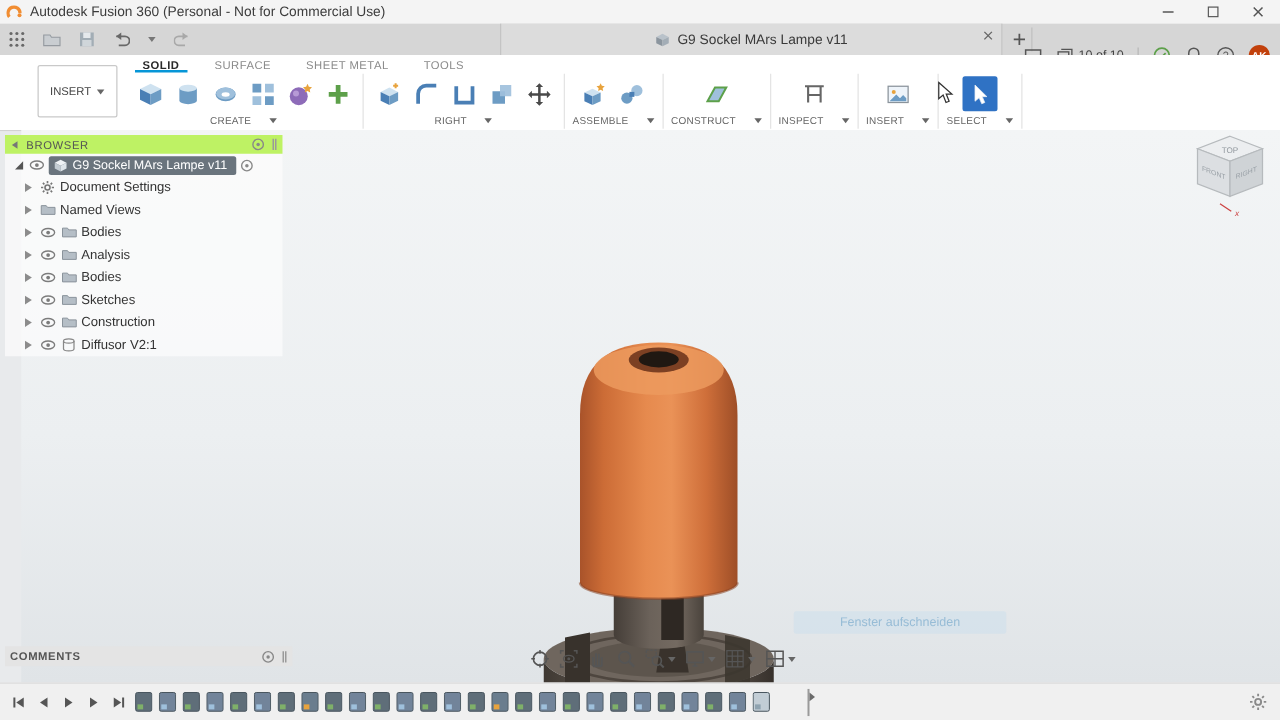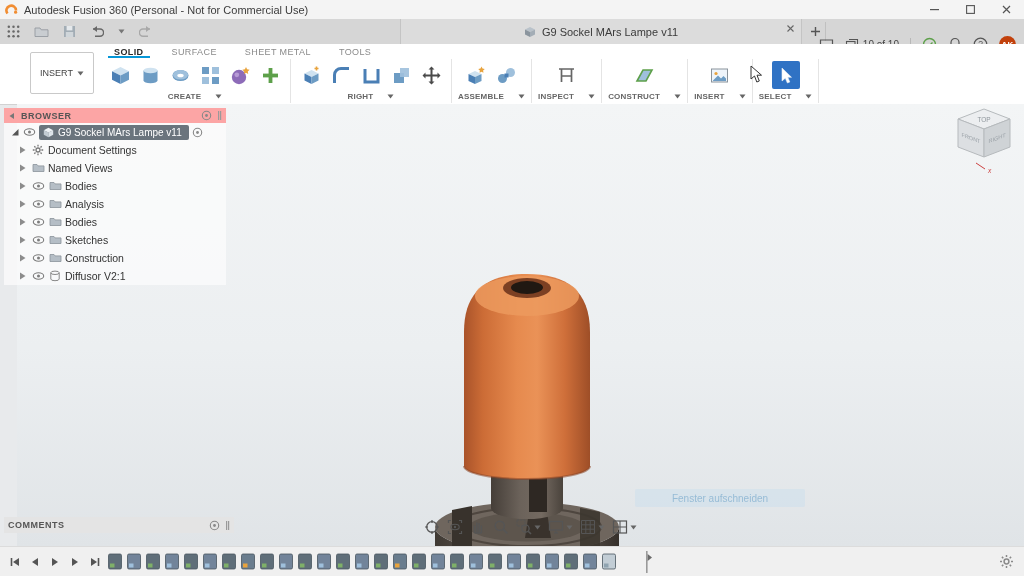--- a/index.html
+++ b/index.html
@@ -39,32 +39,32 @@
   #ribbon-tabs{position:absolute;left:100px;top:0;height:14px;display:flex;}
   .rtab{position:relative;padding:1px 14px 0 14px;font-size:9px;letter-spacing:.4px;color:#8a8a8a;display:flex;align-items:center;}
   .rtab.active{color:#2a2a2a;font-weight:bold;}
   .rtab.active::after{content:"";position:absolute;left:8px;right:8px;bottom:0;height:2px;background:var(--accent,#0696d7);}
   #ribbon-groups{position:absolute;left:100px;top:15px;height:44px;display:flex;}
   .rgroup{display:flex;flex-direction:column;align-items:center;justify-content:space-between;
           padding:1px 6px 2px 6px;border-right:1px solid #e4e4e4;}
   .rgroup-icons{display:flex;align-items:center;gap:2px;height:30px;}
   .tool{width:28px;height:28px;display:flex;align-items:center;justify-content:center;border-radius:2px;}
   .tool.hl{background:var(--sel,#2f72c4);}
-  .glabel{display:flex;align-items:center;gap:14px;font-size:8px;letter-spacing:.2px;color:#666;font-weight:bold;}
+  .glabel{display:flex;align-items:center;gap:14px;font-size:8px;letter-spacing:.2px;color:#666;}
 
   
   #canvas{position:absolute;left:17px;top:104px;width:1024px;height:442px;
           background:linear-gradient(180deg,#f3f5f6 0%,#eceff1 55%,#e0e4e7 100%);}
   #hint{position:absolute;left:618px;top:385px;width:170px;height:18px;border-radius:2px;
         background:rgba(199,222,238,0.45);color:#97bcd6;font-size:10px;display:flex;align-items:center;justify-content:center;}
 
   
   #browser-panel{position:absolute;left:4px;top:108px;width:222px;background:rgba(252,252,252,0.72);}
-  #browser-header{height:15px;background:#fca5a5;display:flex;align-items:center;gap:5px;padding:0 4px;
-                  font-size:9px;font-weight:bold;letter-spacing:.5px;color:#555;}
+  #browser-header{height:15px;background:#bef264;display:flex;align-items:center;gap:5px;padding:0 4px;
+                  font-size:9px;font-weight:normal;letter-spacing:.5px;color:#555;}
   #browser-header .grow{flex:1;}
   .brow{height:18px;display:flex;align-items:center;gap:3px;padding-left:12px;font-size:10.5px;color:#333;}
   .brow .slot{width:14px;display:flex;justify-content:center;}
   .brow .tri-slot{width:12px;display:flex;justify-content:center;}
   #root-chip{display:flex;align-items:center;gap:4px;background:#6a747d;border-radius:2px;height:15px;
              padding:0 7px 0 4px;color:#fff;font-size:10px;}
 
   
   #comments-bar{position:absolute;left:4px;top:517px;width:222px;height:16px;background:#e4e4e4;
                 display:flex;align-items:center;gap:5px;padding:0 4px;font-size:9px;font-weight:bold;
@@ -393,46 +393,46 @@
                 <polygon points="0.5,0.5 6.5,0.5 3.5,4.5" fill="#666"></polygon>
               </svg>
             </span>
           </div>
         </div>
         <div class="rgroup">
           <div class="rgroup-icons">
             <span class="tool">
               <span class="ic">
                 <svg xmlns="http://www.w3.org/2000/svg" width="21" height="21" viewBox="0 0 21 21">
+                  <polygon points="3,16 9,5 18,5 12,16" fill="#9fc0dc" stroke="#5da04a" stroke-width="1.6"></polygon>
+                </svg>
+              </span>
+            </span>
+          </div>
+          <div class="glabel">
+            <span>CONSTRUCT</span>
+            <span class="ic">
+              <svg xmlns="http://www.w3.org/2000/svg" width="7" height="5" viewBox="0 0 7 5">
+                <polygon points="0.5,0.5 6.5,0.5 3.5,4.5" fill="#666"></polygon>
+              </svg>
+            </span>
+          </div>
+        </div>
+        <div class="rgroup">
+          <div class="rgroup-icons">
+            <span class="tool">
+              <span class="ic">
+                <svg xmlns="http://www.w3.org/2000/svg" width="21" height="21" viewBox="0 0 21 21">
                   <path d="M3 4 H18 M5.5 4 V17 M15.5 4 V17 M5.5 11 H15.5" stroke="#666" stroke-width="1.7" fill="none"></path>
                 </svg>
               </span>
             </span>
           </div>
           <div class="glabel">
             <span>INSPECT</span>
-            <span class="ic">
-              <svg xmlns="http://www.w3.org/2000/svg" width="7" height="5" viewBox="0 0 7 5">
-                <polygon points="0.5,0.5 6.5,0.5 3.5,4.5" fill="#666"></polygon>
-              </svg>
-            </span>
-          </div>
-        </div>
-        <div class="rgroup">
-          <div class="rgroup-icons">
-            <span class="tool">
-              <span class="ic">
-                <svg xmlns="http://www.w3.org/2000/svg" width="21" height="21" viewBox="0 0 21 21">
-                  <polygon points="3,16 9,5 18,5 12,16" fill="#9fc0dc" stroke="#5da04a" stroke-width="1.6"></polygon>
-                </svg>
-              </span>
-            </span>
-          </div>
-          <div class="glabel">
-            <span>CONSTRUCT</span>
             <span class="ic">
               <svg xmlns="http://www.w3.org/2000/svg" width="7" height="5" viewBox="0 0 7 5">
                 <polygon points="0.5,0.5 6.5,0.5 3.5,4.5" fill="#666"></polygon>
               </svg>
             </span>
           </div>
         </div>
         <div class="rgroup">
           <div class="rgroup-icons">
             <span class="tool">

